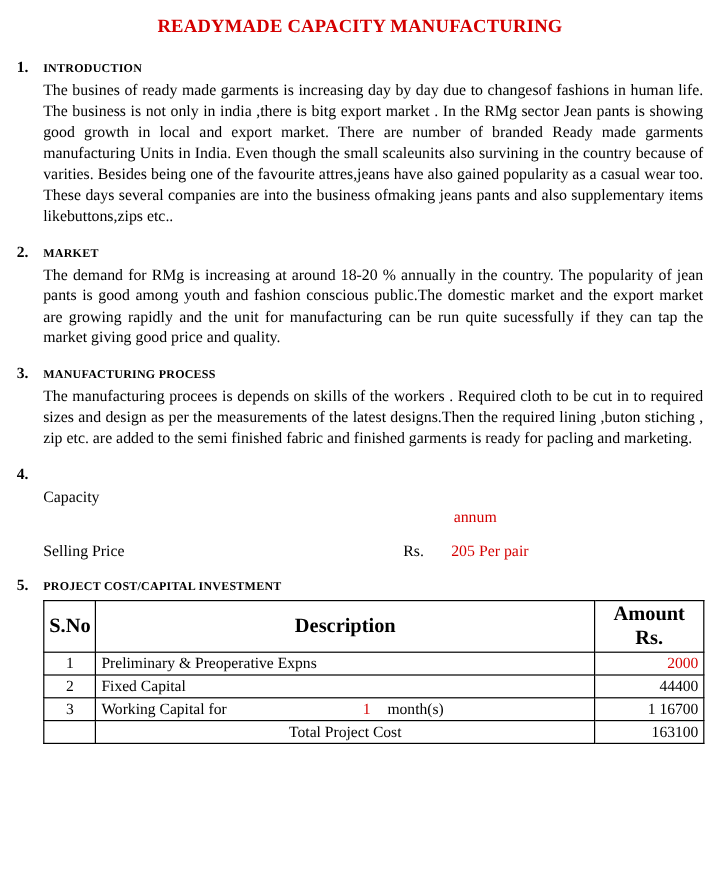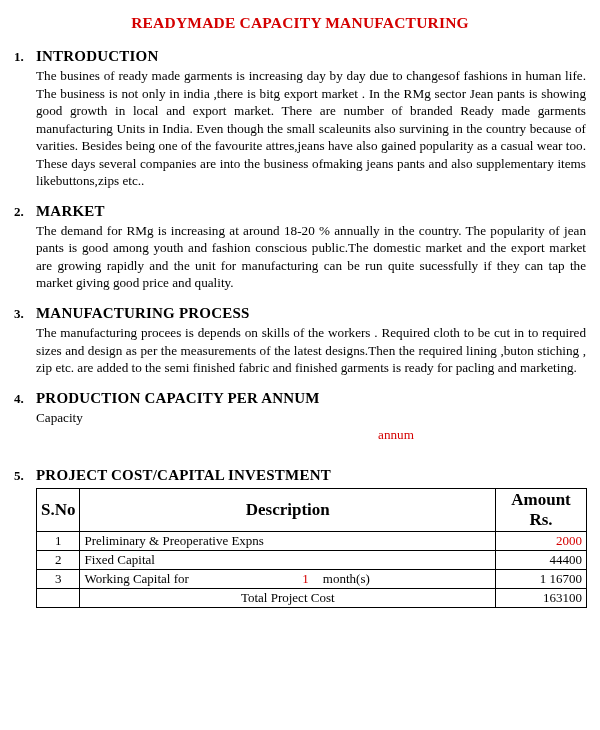--- a/index.html
+++ b/index.html
@@ -39,21 +39,21 @@
     margin-bottom: 2px;
   }
   .sec-num {
     width: 22px;
     flex: 0 0 22px;
     font-weight: bold;
     font-size: 13px;
   }
   .sec-title {
     font-weight: bold;
-    font-size: 15px;
+    font-size: 10px;
     letter-spacing: 0.2px;
   }
   .sec-body {
     margin-left: 22px;
     font-size: 13.2px;
     line-height: 1.33;
     text-align: justify;
   }
   .cap-block {
     margin-left: 22px;
@@ -162,29 +162,33 @@
     <div class="sec-head">
       <div class="sec-num">3.</div>
       <div class="sec-title">MANUFACTURING PROCESS</div>
     </div>
     <div class="sec-body">The manufacturing procees is depends on skills of the workers . Required cloth to be cut in to required sizes and design as per the measurements of the latest designs.Then the required lining ,buton stiching , zip etc. are added to the semi finished fabric and finished garments is ready for pacling and marketing.</div>
   </div>
 
   <div class="section">
     <div class="sec-head">
       <div class="sec-num">4.</div>
-      <div class="sec-title">PRODUCTION CAPACITY PER ANNUM</div>
     </div>
     <div class="cap-block">
       <div class="cap-row">
         <div class="cap-label">Capacity</div>
         <div class="cap-rs"></div>
       </div>
       <div class="cap-sub">annum</div>
       <div class="cap-gap"></div>
+      <div class="cap-row">
+        <div class="cap-label">Selling Price</div>
+        <div class="cap-rs">Rs.</div>
+        <div class="cap-val-red">205 Per pair</div>
+      </div>
     </div>
   </div>
 
   <div class="section">
     <div class="sec-head">
       <div class="sec-num">5.</div>
       <div class="sec-title">PROJECT COST/CAPITAL INVESTMENT</div>
     </div>
     <table class="cost">
       <thead>

